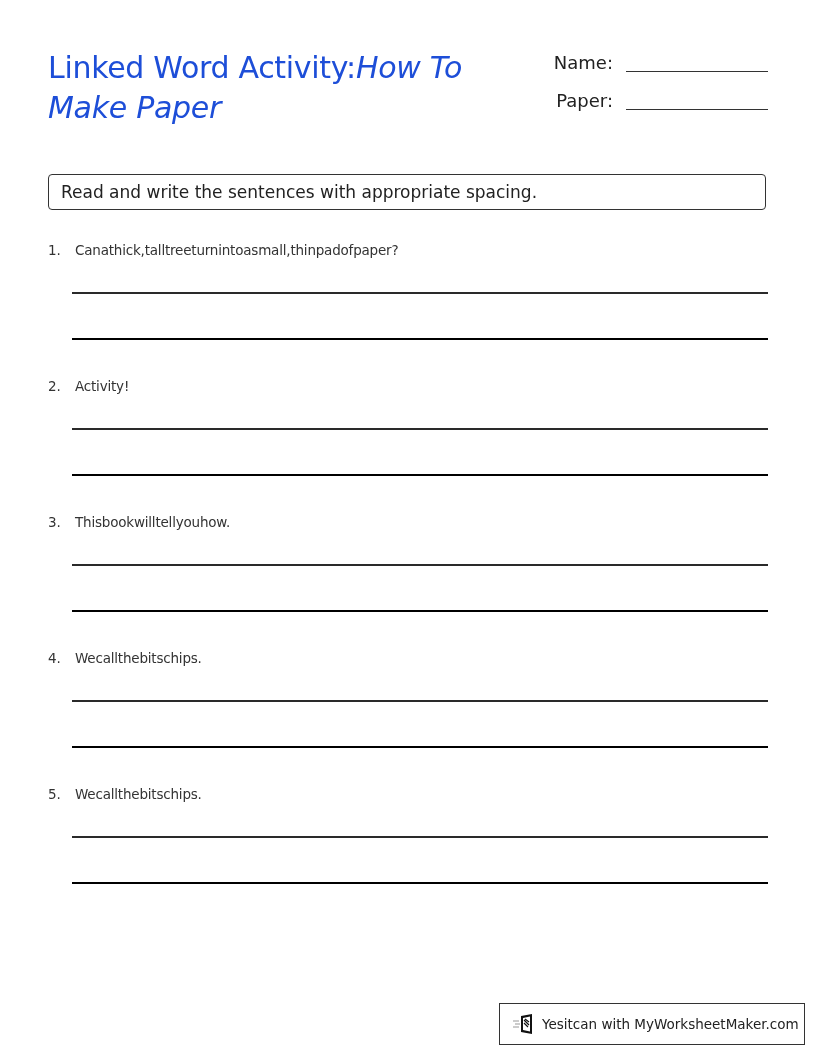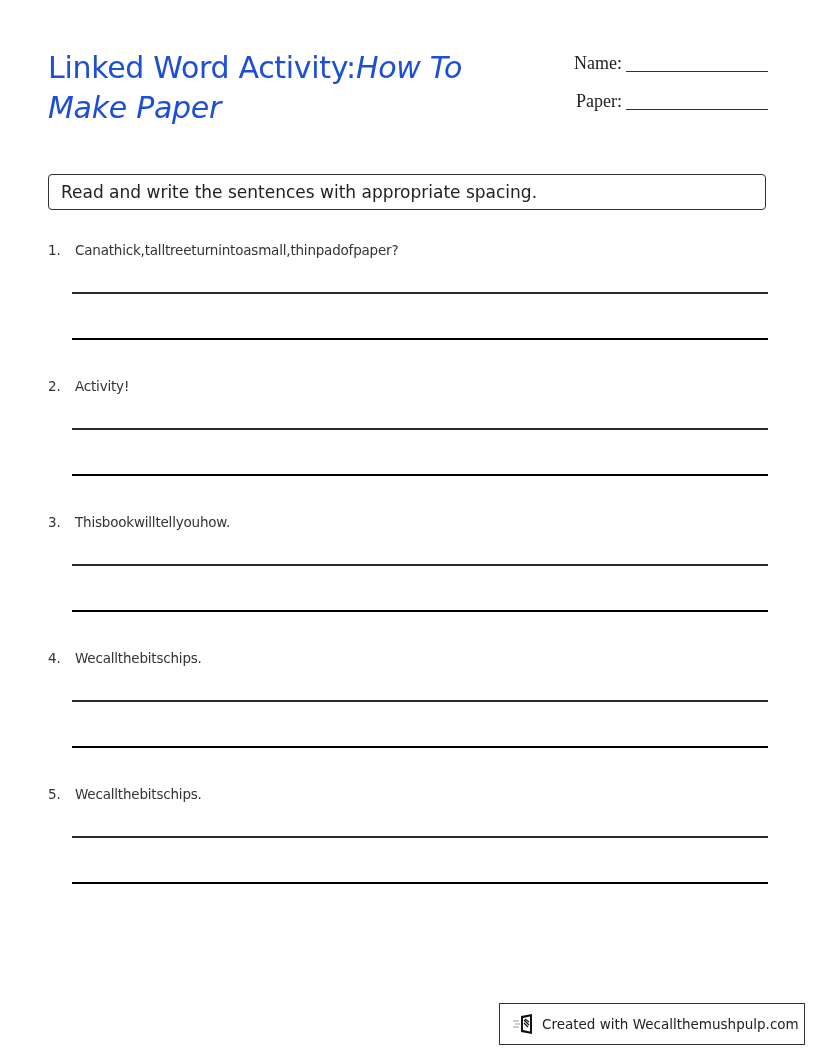--- a/index.html
+++ b/index.html
@@ -31,23 +31,22 @@
 
     .field {
       position: absolute;
       right: 48px;
       display: flex;
       align-items: flex-end;
       font-size: 18px;
       color: #222;
     }
     .field .label {
-      margin-right: 4px;
+      margin-right: 13px;
       line-height: 22px;
-      font-family: Liberation Serif, serif;
     }
     .field .blank {
       width: 142px;
       border-bottom: 1px solid #333;
       height: 18px;
       margin-bottom: 2px;
     }
     .field-name { top: 52px; }
     .field-date { top: 90px; }
 
@@ -177,14 +176,14 @@
   <span class="logo">
     <svg width="24" height="22" viewBox="0 0 24 22">
       <line x1="1" y1="8" x2="7" y2="8" stroke="#999" stroke-width="1"></line>
       <line x1="3" y1="11" x2="8" y2="11" stroke="#999" stroke-width="1"></line>
       <line x1="1" y1="14" x2="7" y2="14" stroke="#999" stroke-width="1"></line>
       <path d="M9 3 L20 1 L20 21 L9 19 Z" fill="#111"></path>
       <path d="M11 5 L18 3.5 L18 18.5 L11 17 Z" fill="#fff"></path>
       <path d="M12 7 L17 12 M12 10 L16 14 M13 6 L17 9" stroke="#111" stroke-width="1.2"></path>
     </svg>
   </span>
-  <span>Created with Wecallthemushpulp.com</span>
+  <span>Yesitcan with MyWorksheetMaker.com</span>
 </div>
 
 </body></html>

